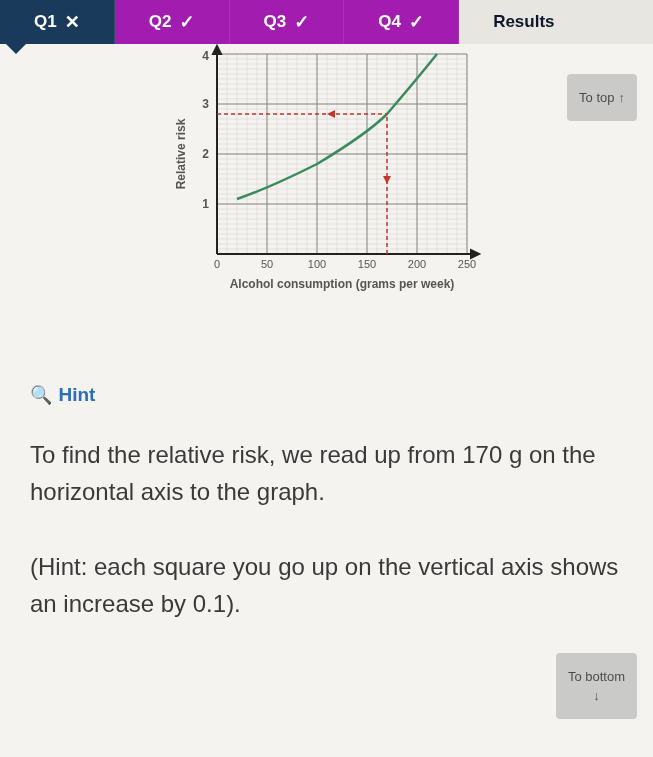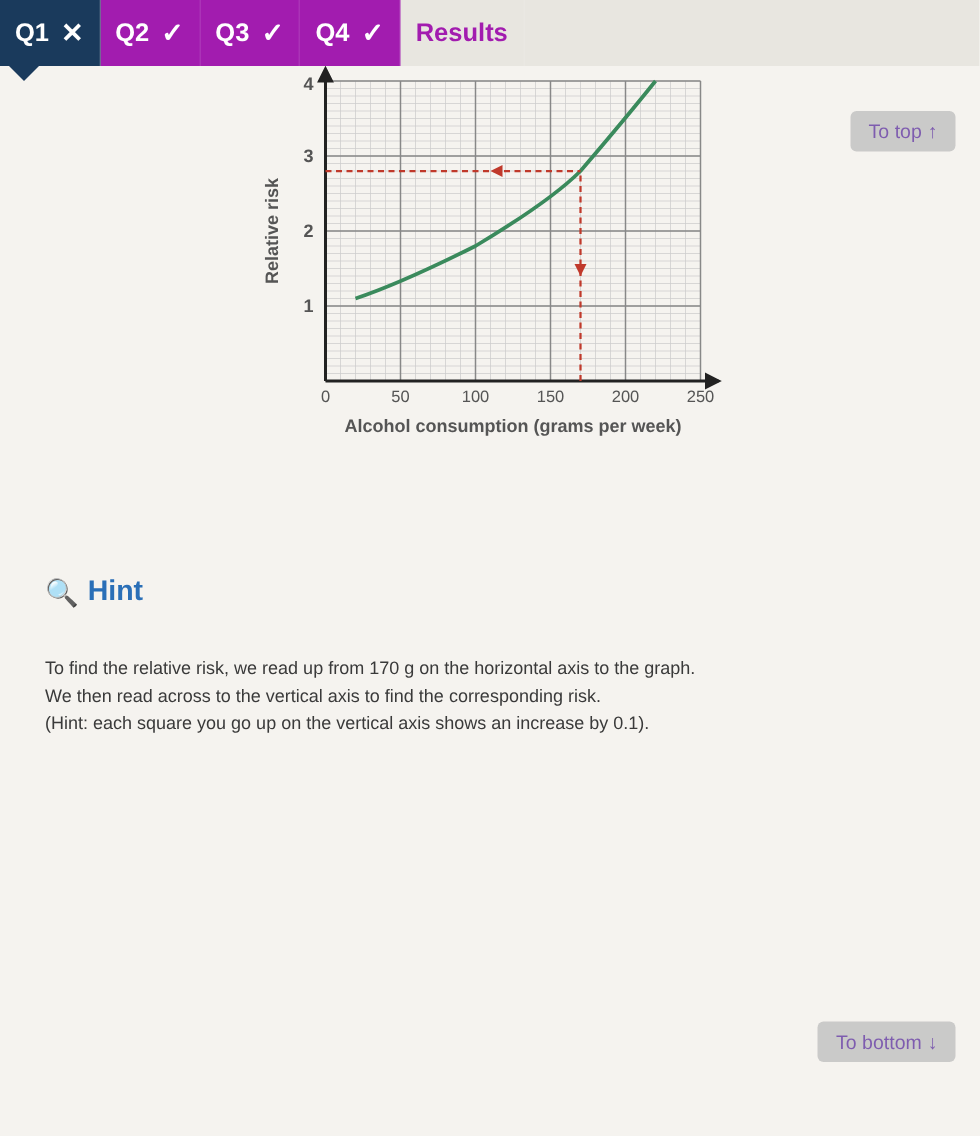--- a/index.html
+++ b/index.html
@@ -16,21 +16,21 @@
       align-items: center;
       background: #e8e6e0;
       height: 44px;
       position: relative;
       z-index: 10;
     }
     .tab {
       display: flex;
       align-items: center;
       justify-content: center;
-      padding: 0 10px;
+      padding: 0 34px;
       height: 44px;
       font-weight: bold;
       font-size: 17px;
       color: #fff;
       gap: 8px;
       border-right: 1px solid rgba(255,255,255,0.1);
     }
     .tab-q1 { background: #1a3a5c; position: relative; }
     .tab-q1::after {
       content: "";
@@ -38,66 +38,66 @@
       left: 6px;
       bottom: -10px;
       width: 0; height: 0;
       border-left: 10px solid transparent;
       border-right: 10px solid transparent;
       border-top: 10px solid #1a3a5c;
     }
     .tab-green { background: #a21caf; }
     .tab-results {
       background: transparent;
-      color: #a21caf;
+      color: #0f172a;
       font-weight: bold;
     }
     .mark-x, .mark-check { font-size: 18px; }
     .content {
       position: relative;
       padding: 0 30px 30px 30px;
       height: calc(757px - 44px);
     }
     .to-top, .to-bottom {
       position: absolute;
       right: 16px;
       background: #b9b9b9;
-      color: #4c1d95;
+      color: #000000;
       border-radius: 4px;
-      padding: 6px 12px;
+      padding: 16px 12px;
       font-size: 13px;
       display: flex;
       align-items: center;
       gap: 4px;
       z-index: 5;
       opacity: 0.7;
     }
     .to-top { top: 30px; }
-    .to-bottom { bottom: 49px; }
+    .to-bottom { bottom: 38px; flex-direction: column; }
     .chart-area {
       position: relative;
       width: 340px;
       height: 280px;
       margin: 0 auto 60px auto;
       padding-top: 0;
     }
     .chart-svg { display: block; }
     .zoom-link {
       color: #2a6fb7;
       font-weight: bold;
       font-size: 19px;
       display: flex;
       align-items: center;
       gap: 6px;
       margin-bottom: 30px;
     }
     .zoom-icon { font-size: 18px; }
     .body-text {
       color: #3a3a3a;
-      font-size: 12px;
+      font-size: 24px;
       line-height: 1.55;
     }
     .para { margin-bottom: 20px; }
   </style>
 </head>
 <body>
 
 <div class="tabs">
   <div class="tab tab-q1">
     <span>Q1</span>
@@ -179,21 +179,21 @@
   </div>
 
   <div class="zoom-link">
     <span class="zoom-icon">🔍</span>
     <span>Hint</span>
   </div>
 
   <div class="body-text">
     <div class="para">
       <span>To find the relative risk, we read up from 170 g on the horizontal axis to the graph.</span><br>
-      <span>We then read across to the vertical axis to find the corresponding risk.</span><br>
+      <br>
       <span>(Hint: each square you go up on the vertical axis shows an increase by 0.1).</span>
     </div>
   </div>
 
   <div class="to-bottom">
     <span>To bottom</span>
     <span>↓</span>
   </div>
 
 </div>

